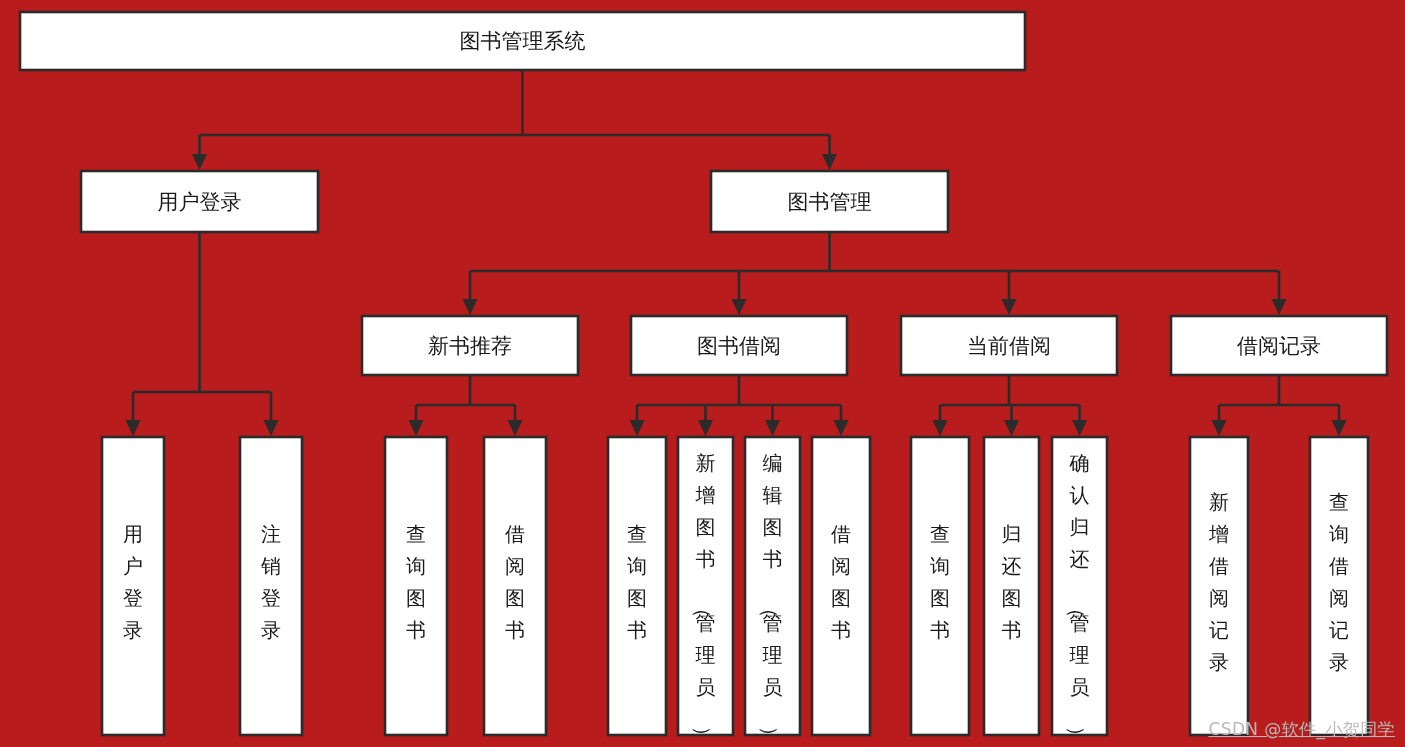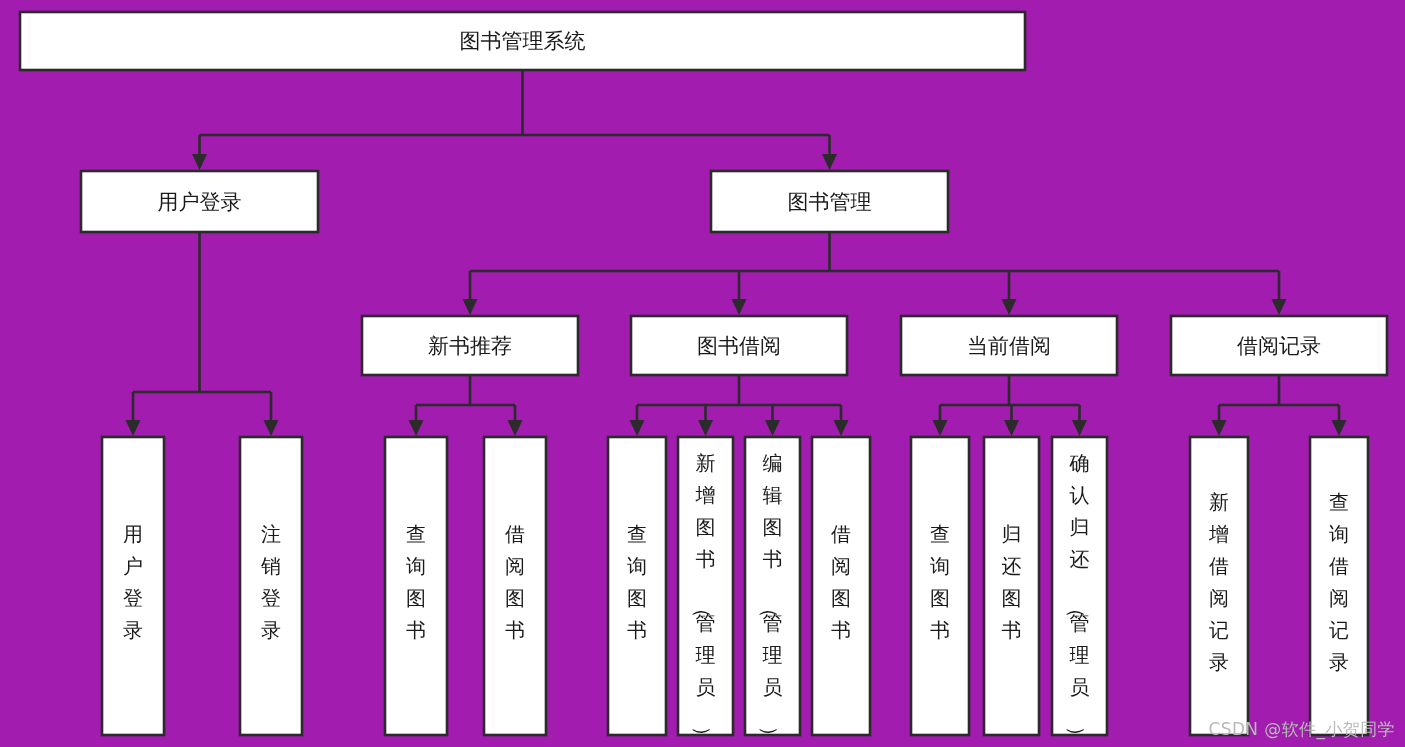--- a/index.html
+++ b/index.html
@@ -11,21 +11,21 @@
   body {
     width: 1405px;
     height: 747px;
     font-family: "DejaVu Sans", "Liberation Sans", sans-serif;
     overflow: hidden;
   }
   #diagram-root {
     position: relative;
     width: 1405px;
     height: 747px;
-    background: #a21caf;
+    background: #b91c1c;
   }
   svg#tree-svg {
     position: absolute;
     left: 0;
     top: 0;
     width: 1405px;
     height: 747px;
     display: block;
   }
   .node-rect {
@@ -59,20 +59,21 @@
   .watermark {
     position: absolute;
     right: 10px;
     bottom: 6px;
     font-family: "DejaVu Sans", "Liberation Sans", sans-serif;
     font-size: 17px;
     color: #b9b9b9;
     letter-spacing: 0.4px;
     white-space: nowrap;
     pointer-events: none;
+    text-decoration: underline;
   }
 </style>
 </head>
 <body>
 
 <div id="diagram-root">
   <svg id="tree-svg" viewBox="0 0 1405 747">
     <g id="edges-layer">
         <path class="connector" d="M 522.5 70 L 522.5 135"></path>
         <path class="connector" d="M 199.5 135 L 829.5 135"></path>

